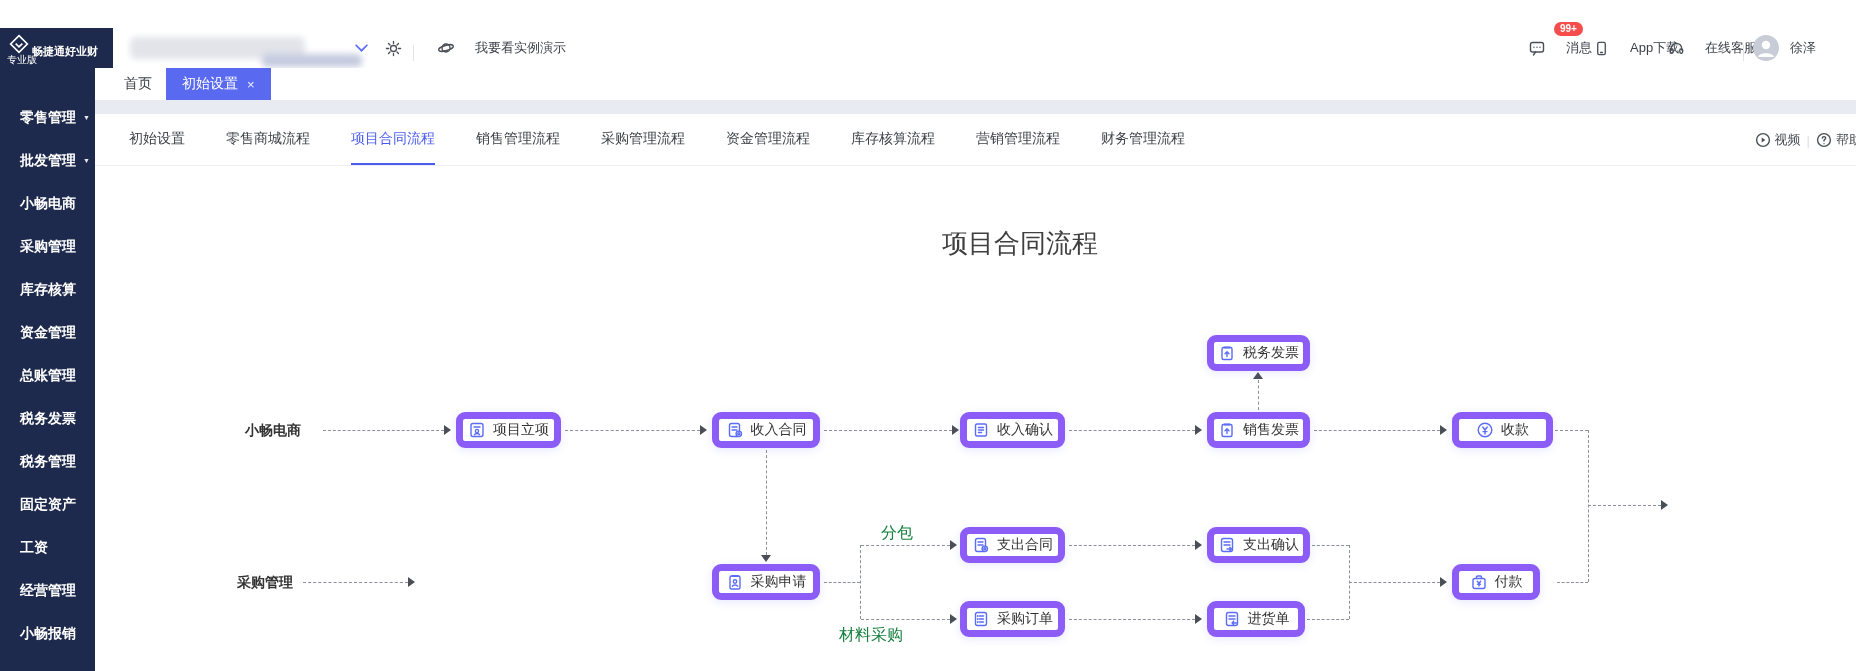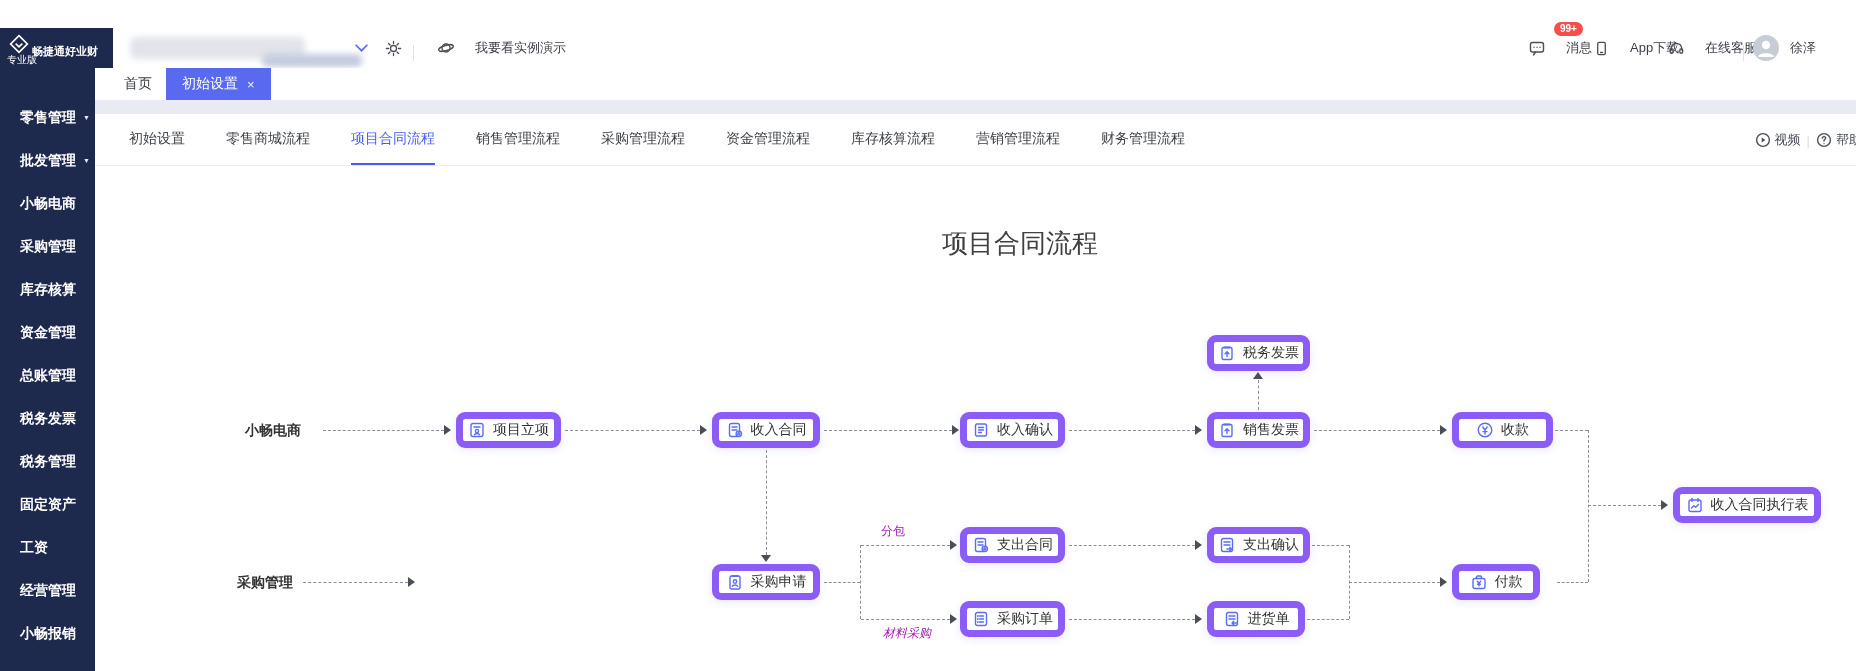--- a/index.html
+++ b/index.html
@@ -45,21 +45,21 @@
   .fnode{position:absolute;height:36px;background:#fff;border:7px solid #8b5cf6;border-radius:9px;
          box-shadow:0 2px 8px rgba(100,115,240,.16);display:flex;align-items:center;justify-content:center;
          gap:7px;font-size:14px;color:#333;cursor:pointer;box-sizing:border-box;white-space:nowrap;}
   .ni{stroke:#5b6cf8;fill:none;stroke-width:1.4;stroke-linecap:round;stroke-linejoin:round;flex:none;}
   .hl{position:absolute;height:0;border-top:1px dashed #8a8f99;}
   .vl{position:absolute;width:0;border-left:1px dashed #8a8f99;}
   .ar{position:absolute;width:0;height:0;}
   .ar.r{border-top:5px solid transparent;border-bottom:5px solid transparent;border-left:7px solid #4a4f57;}
   .ar.u{border-left:5px solid transparent;border-right:5px solid transparent;border-bottom:7px solid #4a4f57;}
   .ar.d{border-left:5px solid transparent;border-right:5px solid transparent;border-top:7px solid #4a4f57;}
-  .elabel{position:absolute;font-size:12px;color:#a21caf;white-space:nowrap;}
+  .elabel{position:absolute;font-size:16px;color:#15803d;white-space:nowrap;}
   .ti{stroke:#4a4f57;fill:none;stroke-width:1.4;stroke-linecap:round;stroke-linejoin:round;}
 </style>
 </head>
 <body>
 
 <div id="stage">
 
   <div class="topbar"></div>
 
   <div class="logo-block">
@@ -276,21 +276,21 @@
     <div class="vl" style="left:1254px;top:431px;height:74px;"></div>
     <div class="hl" style="left:1254px;top:468px;width:91px;"></div>
       <div class="ar r" style="left:1345px;top:463px;"></div>
     <div class="hl" style="left:1460px;top:316px;width:33px;"></div>
     <div class="hl" style="left:1462px;top:468px;width:31px;"></div>
     <div class="vl" style="left:1493px;top:316px;height:152px;"></div>
     <div class="hl" style="left:1493px;top:391px;width:73px;"></div>
       <div class="ar r" style="left:1566px;top:386px;"></div>
 
     <div class="elabel" style="left:786px;top:409px;">分包</div>
-    <div class="elabel" style="left:788px;top:511px;font-style:italic;">材料采购</div>
+    <div class="elabel" style="left:744px;top:511px;">材料采购</div>
 
     <div class="fnode" style="left:1112px;top:221px;width:103px;">
       <svg class="ni" width="18" height="18" viewBox="0 0 18 18">
           <rect x="4" y="3.5" width="10" height="12" rx="1.5"></rect>
           <path d="M6.5 3.5h5" stroke-width="2.2"></path>
           <path d="M9 12.5V8M7 9.8l2-2 2 2"></path>
         </svg>
       <span>税务发票</span>
     </div>
 
@@ -379,23 +379,15 @@
     </div>
     <div class="fnode" style="left:1357px;top:450px;width:88px;">
       <svg class="ni" width="18" height="18" viewBox="0 0 18 18">
           <rect x="3" y="5.5" width="12" height="10" rx="2"></rect>
           <path d="M6.5 5.5V4.2c0-.7.5-1.2 1.2-1.2h2.6c.7 0 1.2.5 1.2 1.2v1.3"></path>
           <path d="M7.3 8.3L9 10.4l1.7-2.1M9 10.4V13M7.6 11.3h2.8"></path>
         </svg>
       <span>付款</span>
     </div>
 
-    <div class="fnode" style="left:1578px;top:373px;width:148px;">
-      <svg class="ni" width="18" height="18" viewBox="0 0 18 18">
-          <rect x="3" y="4" width="12" height="11.5" rx="2"></rect>
-          <path d="M6 2.5v3M12 2.5v3"></path>
-          <path d="M5.5 12l2.4-2.3 1.8 1.5 2.8-2.7"></path>
-        </svg>
-      <span>收入合同执行表</span>
-    </div>
 
   </div>
 </div>
 
 </body></html>

